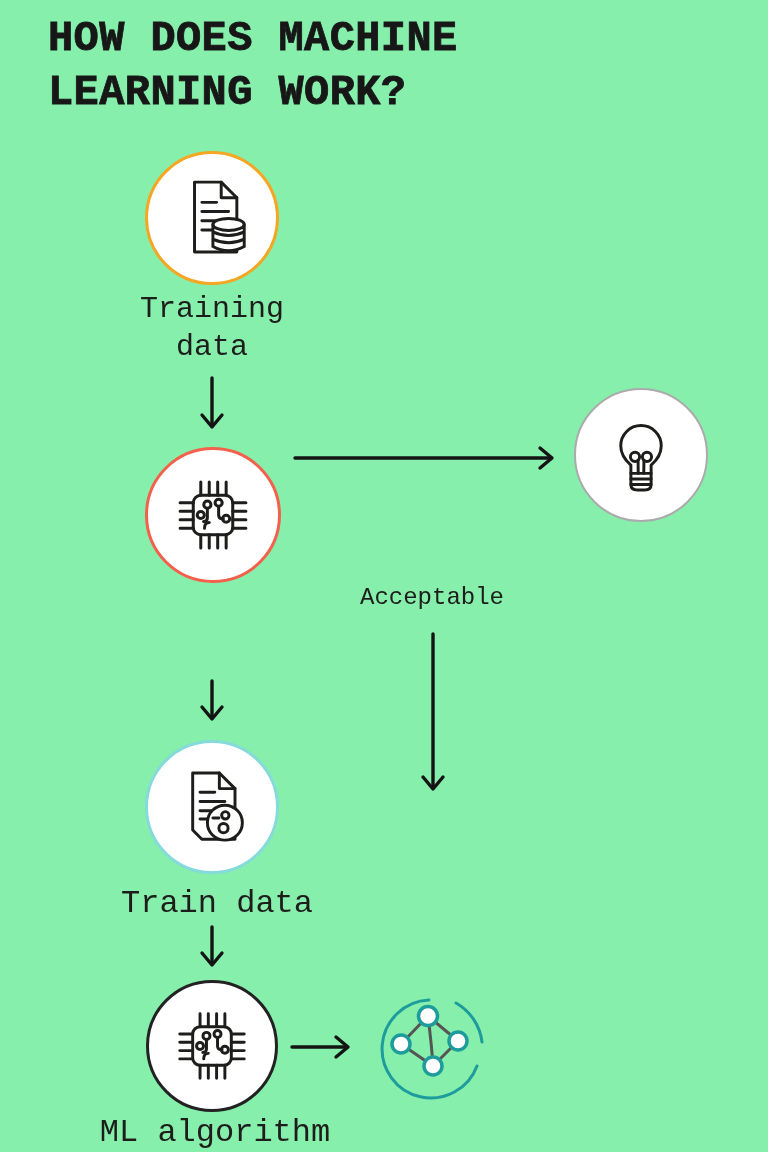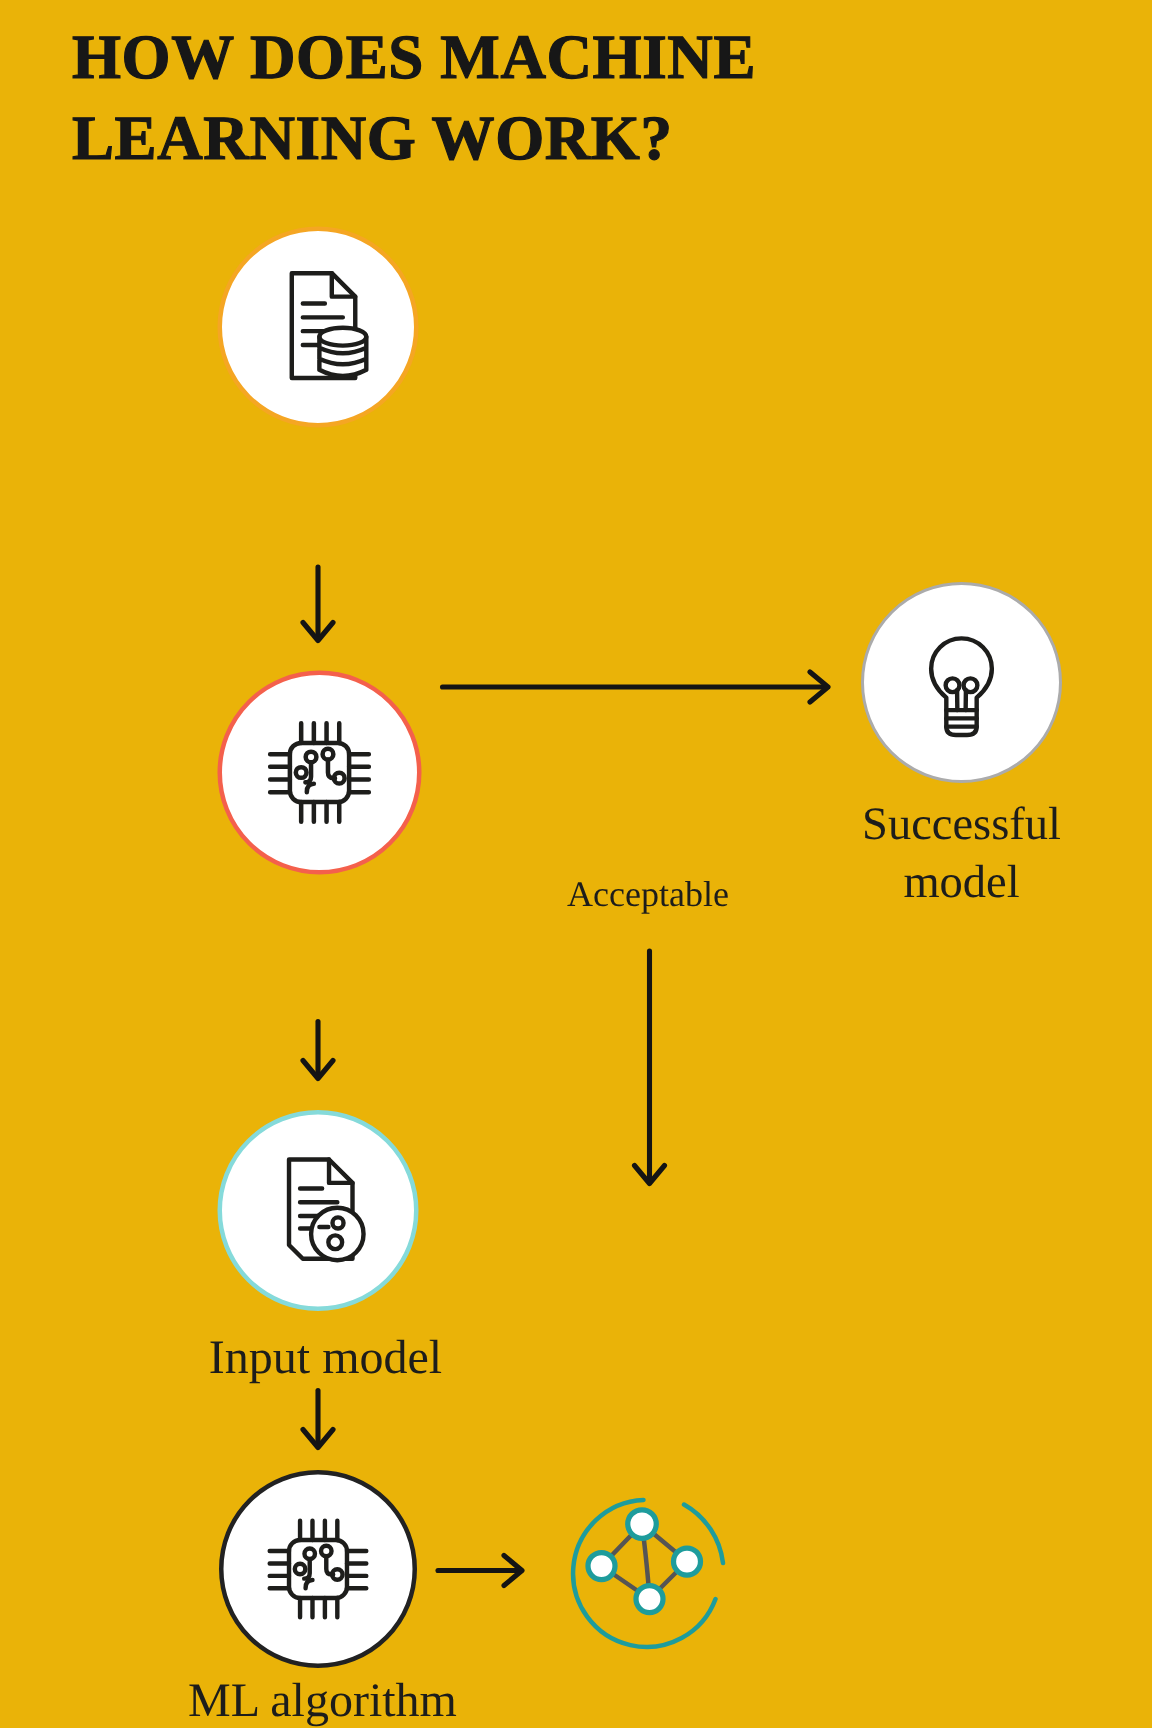--- a/index.html
+++ b/index.html
@@ -1,18 +1,18 @@
 <!DOCTYPE html>
 <html><head>
 <meta charset="utf-8">
 <style>
   html,body{margin:0;padding:0;background:#ffffff;}
   #canvas{
-    position:relative;width:768px;height:1152px;background:#eab308;overflow:hidden;
-    font-family:Liberation Serif, serif;color:#1d1d1b;
+    position:relative;width:768px;height:1152px;background:#86efac;overflow:hidden;
+    font-family:Liberation Mono, monospace;color:#1d1d1b;
   }
   .abs{position:absolute;}
   #title{
     left:48px;top:12px;width:628px;
     font-size:42px;font-weight:800;line-height:1.29;letter-spacing:0.4px;
     color:#171717;-webkit-text-stroke:0.8px #171717;
   }
   .node-circle{
     position:absolute;border-radius:50%;background:#fff;box-sizing:border-box;
     display:flex;align-items:center;justify-content:center;
@@ -54,20 +54,21 @@
     <svg class="icon" width="92" height="92" viewBox="0 0 100 100">
       <path class="ink" d="M31,11 H60 L77,28 V87 H31 Z"></path>
       <path class="ink" d="M60,11 V28 H77"></path>
       <path class="ink" d="M39,33 H55 M39,43 H68 M39,53 H68 M39,63 H51"></path>
       <ellipse class="ink-fill" cx="68" cy="57" rx="17" ry="6.5"></ellipse>
       <path class="ink-fill" d="M51,57 V81 Q68,92 85,81 V57 Z"></path>
       <ellipse class="ink" cx="68" cy="57" rx="17" ry="6.5"></ellipse>
       <path class="ink" d="M51,57 V81 M85,57 V81 M51,81 Q68,90 85,81 M51,65 Q68,73 85,65 M51,73 Q68,81 85,73"></path>
     </svg>
   </div>
+  <div class="node-label l-training">Training data</div>
 
   <svg class="arrow" style="left:190px;top:374px" width="44" height="62">
     <line x1="22" y1="4" x2="22" y2="51"></line>
       <polyline points="12,41 22,53 32,41"></polyline>
   </svg>
 
   <svg class="arrow" style="left:292px;top:440px" width="270" height="36">
     <line x1="3" y1="18" x2="259" y2="18"></line>
       <polyline points="248,8 260,18 248,28"></polyline>
   </svg>
@@ -92,21 +93,20 @@
   <div class="node-circle c-success">
     <svg class="icon" width="92" height="92" viewBox="0 0 100 100">
       <path class="ink" d="M39,70 V61 C32,55 28,48 28,40 C28,27.8 37.8,18 50,18 C62.2,18 72,27.8 72,40 C72,48 68,55 61,61 V70"></path>
       <path class="ink" d="M39,70 H61 V82 Q61,88 54,88 H46 Q39,88 39,82 Z"></path>
       <path class="ink" d="M39,76 H61 M39,82 H61"></path>
       <circle class="ink" cx="43.5" cy="52" r="5"></circle>
       <circle class="ink" cx="56.5" cy="52" r="5"></circle>
       <path class="ink" d="M46.8,55.6 L47,70 M53.2,55.6 L53,70"></path>
     </svg>
   </div>
-  <div class="node-label l-success">Successful model</div>
 
   <div class="edge-label l-acceptable">Acceptable</div>
   <svg class="arrow" style="left:411px;top:630px" width="44" height="170">
     <line x1="22" y1="4" x2="22" y2="157"></line>
       <polyline points="12,147 22,159 32,147"></polyline>
   </svg>
 
   <svg class="arrow" style="left:190px;top:678px" width="44" height="50">
     <line x1="22" y1="3" x2="22" y2="39"></line>
       <polyline points="12,29 22,41 32,29"></polyline>
@@ -117,21 +117,21 @@
       <path class="ink" d="M29,13 H58 L75,30 V85 H39 L29,75 Z"></path>
       <path class="ink" d="M58,13 V30 H75"></path>
       <path class="ink" d="M37,34 H53 M37,44 H64 M37,54 H64 M37,63 H48"></path>
       <circle class="ink-fill" cx="64" cy="67" r="19"></circle>
       <circle class="ink" cx="64" cy="67" r="19"></circle>
       <path class="ink" d="M51,62 H57.5"></path>
       <circle class="ink" cx="64.5" cy="59" r="4"></circle>
       <circle class="ink" cx="62.5" cy="73" r="5"></circle>
     </svg>
   </div>
-  <div class="node-label l-input">Input model</div>
+  <div class="node-label l-input">Train data</div>
 
   <svg class="arrow" style="left:190px;top:924px" width="44" height="50">
     <line x1="22" y1="3" x2="22" y2="39"></line>
       <polyline points="12,29 22,41 32,29"></polyline>
   </svg>
 
   <div class="node-circle c-mlalg">
     <svg class="icon" width="92" height="92" viewBox="0 0 100 100">
       <rect class="ink" x="29" y="29" width="42" height="42" rx="8"></rect>
       <path class="ink" d="M37,15 V29 M46,15 V29 M55,15 V29 M64,15 V29"></path>

